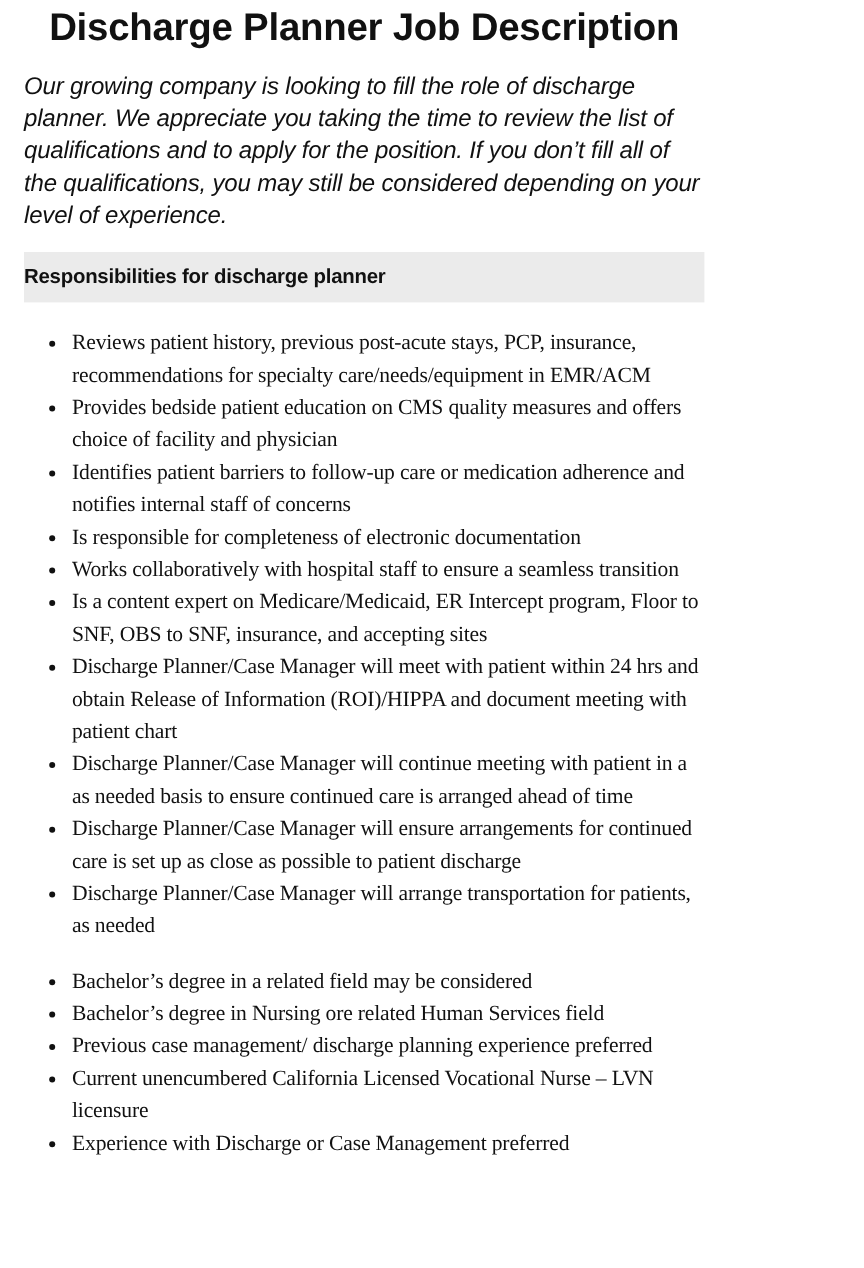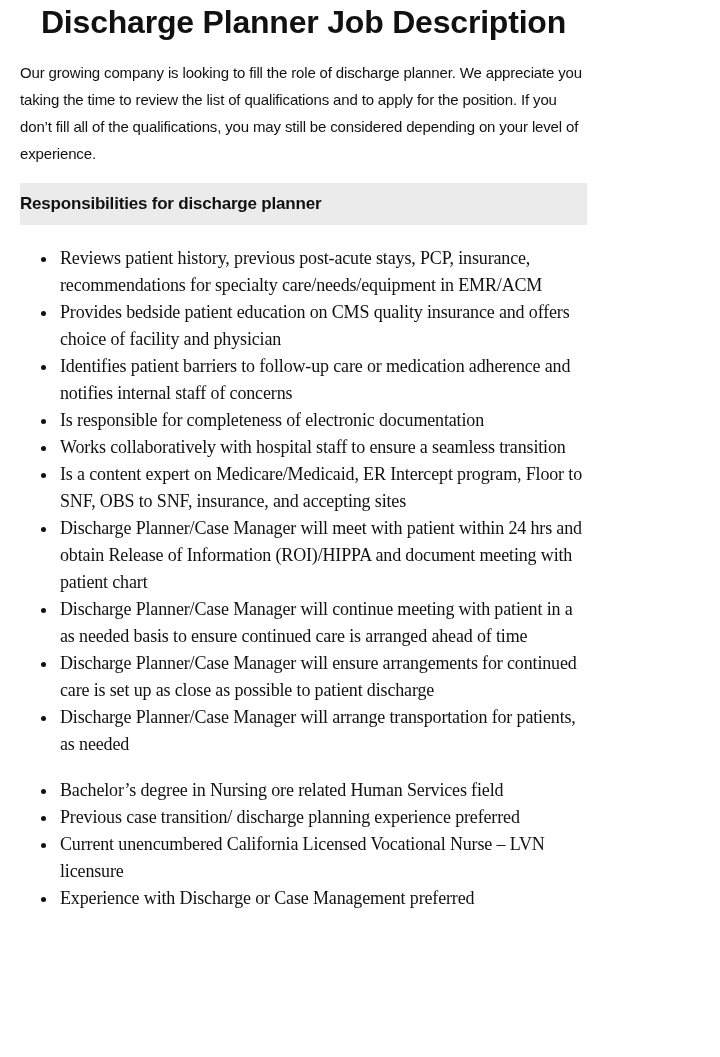--- a/index.html
+++ b/index.html
@@ -10,24 +10,25 @@
       font-family: "Liberation Sans", sans-serif;
       font-weight: bold;
       font-size: 32px;
       text-align: center;
       line-height: 44px;
       padding-top: 0px;
       margin-bottom: 15px;
       letter-spacing: -0.2px;
     }
     .intro {
-      font-size: 15px;
+      font-size: 20px;
       line-height: 27px;
       margin-bottom: 16px;
       letter-spacing: -0.15px;
+      font-style: italic;
     }
     .section-header {
       background: #ebebeb;
       height: 42px;
       display: flex;
       align-items: center;
       font-size: 17px;
       font-weight: bold;
       margin-bottom: 20px;
       letter-spacing: -0.2px;
@@ -61,30 +62,31 @@
 
 <div class="page">
   <h1>Discharge Planner Job Description</h1>
   <p class="intro">Our growing company is looking to fill the role of discharge planner. We appreciate you taking the time to review the list of qualifications and to apply for the position. If you don’t fill all of the qualifications, you may still be considered depending on your level of experience.</p>
 
   <div class="section-header">
     <span>Responsibilities for discharge planner</span>
   </div>
   <ul class="items">
     <li>Reviews patient history, previous post-acute stays, PCP, insurance, recommendations for specialty care/needs/equipment in EMR/ACM</li>
-    <li>Provides bedside patient education on CMS quality insurance and offers choice of facility and physician</li>
+    <li>Provides bedside patient education on CMS quality measures and offers choice of facility and physician</li>
     <li>Identifies patient barriers to follow-up care or medication adherence and notifies internal staff of concerns</li>
     <li>Is responsible for completeness of electronic documentation</li>
     <li>Works collaboratively with hospital staff to ensure a seamless transition</li>
     <li>Is a content expert on Medicare/Medicaid, ER Intercept program, Floor to SNF, OBS to SNF, insurance, and accepting sites</li>
     <li>Discharge Planner/Case Manager will meet with patient within 24 hrs and obtain Release of Information (ROI)/HIPPA and document meeting with patient chart</li>
     <li>Discharge Planner/Case Manager will continue meeting with patient in a as needed basis to ensure continued care is arranged ahead of time</li>
     <li>Discharge Planner/Case Manager will ensure arrangements for continued care is set up as close as possible to patient discharge</li>
     <li>Discharge Planner/Case Manager will arrange transportation for patients, as needed</li>
   </ul>
 
   <ul class="items">
+    <li>Bachelor’s degree in a related field may be considered</li>
     <li>Bachelor’s degree in Nursing ore related Human Services field</li>
-    <li>Previous case transition/ discharge planning experience preferred</li>
+    <li>Previous case management/ discharge planning experience preferred</li>
     <li>Current unencumbered California Licensed Vocational Nurse – LVN licensure</li>
     <li>Experience with Discharge or Case Management preferred</li>
   </ul>
 </div>
 
 </body></html>

